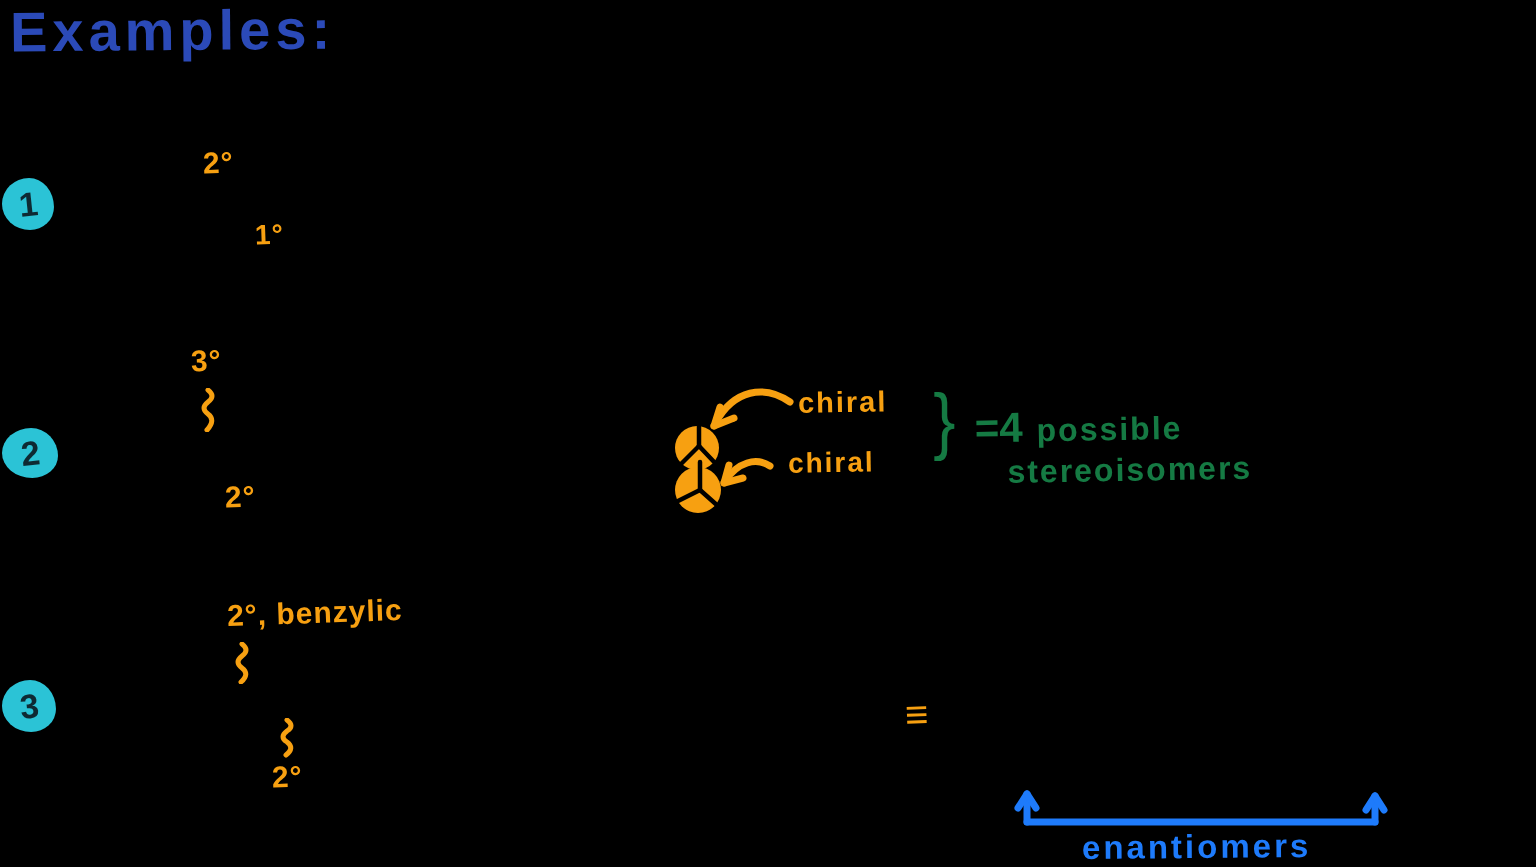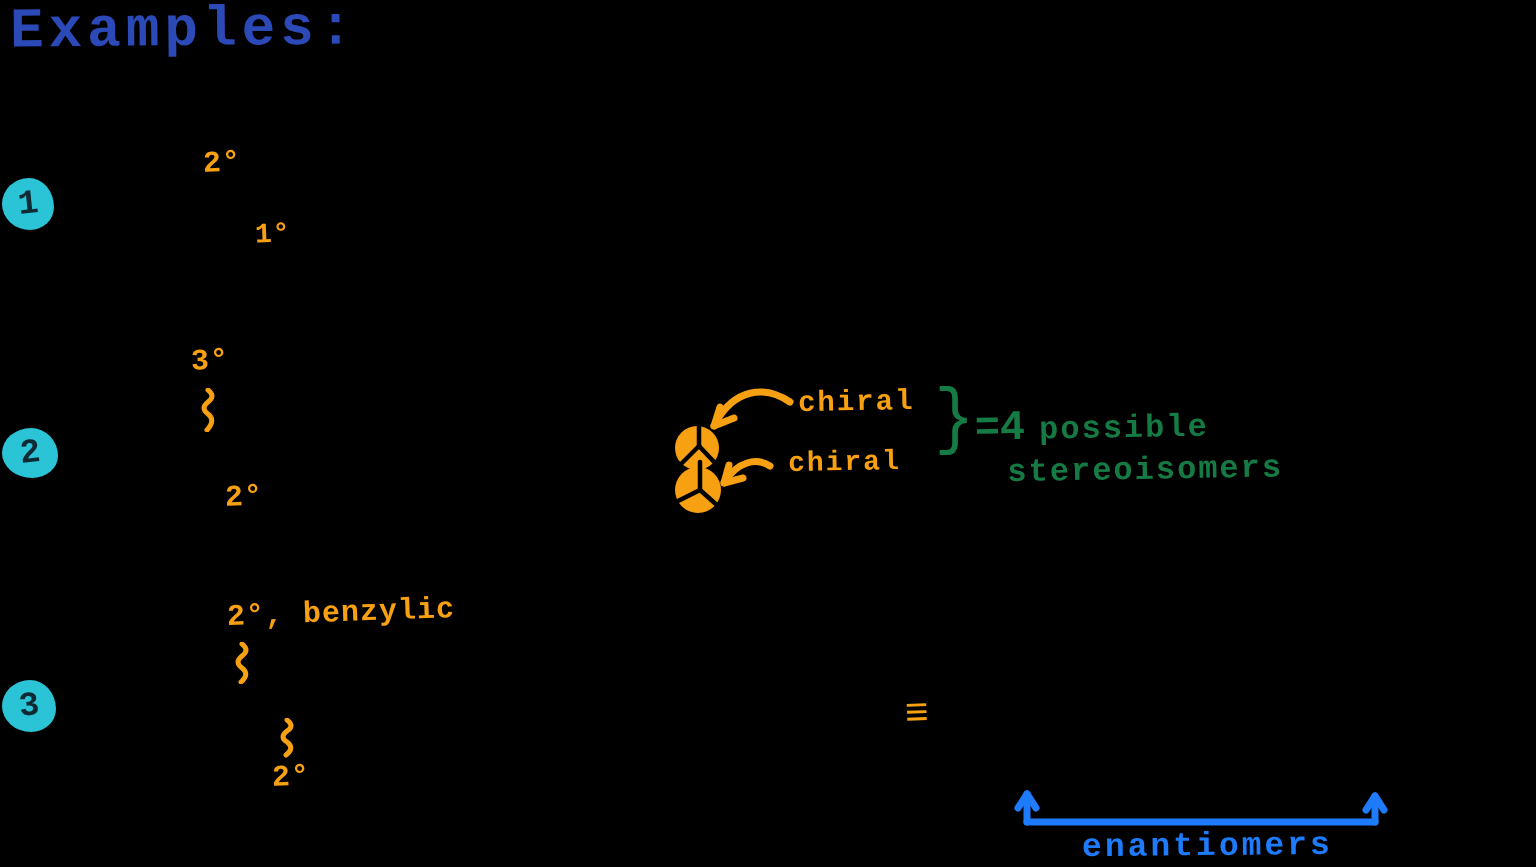--- a/index.html
+++ b/index.html
@@ -1,21 +1,21 @@
 <!DOCTYPE html>
 <html><head>
 <meta charset="utf-8">
 <style>
   html,body{margin:0;padding:0;background:#000;}
   #canvas{
     position:relative;
     width:1536px;height:867px;
     background:#000;
     overflow:hidden;
-    font-family:Liberation Mono, monospace;
+    font-family:Liberation Sans, sans-serif;
   }
   .abs{position:absolute;}
 
   .page-title{
     left:10px;top:-2px;
     font-size:56px;font-weight:bold;
     letter-spacing:5px;
     color:#2b4ab8;
     transform:rotate(-0.5deg);
   }

